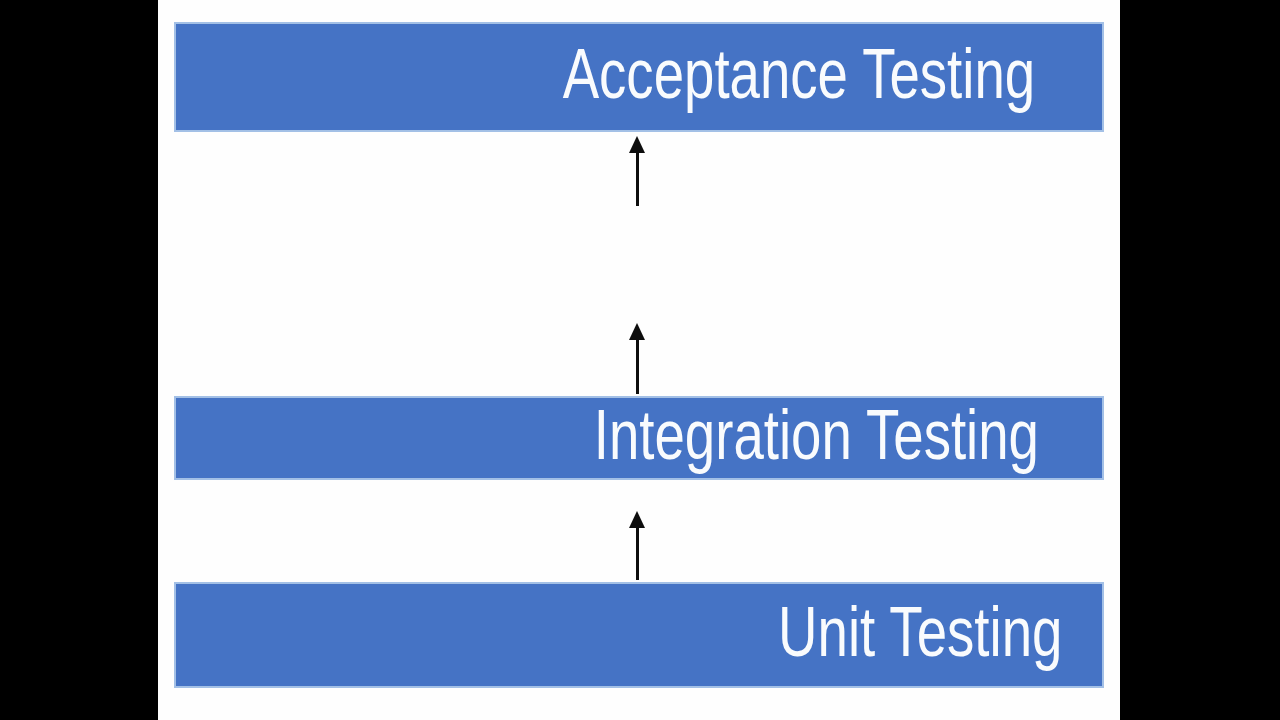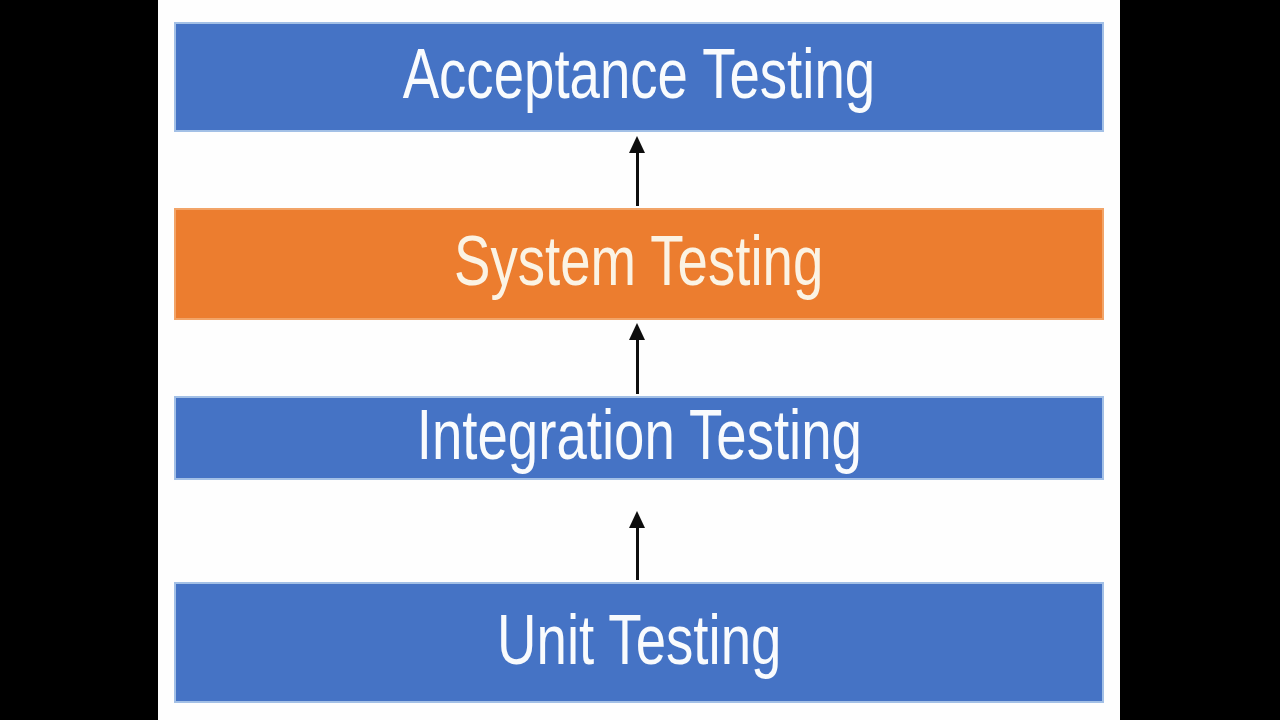--- a/index.html
+++ b/index.html
@@ -31,26 +31,26 @@
     background: #FEFEFE;
   }
   .level-bar {
     position: absolute;
     left: 16px;
     width: 930px;
     box-sizing: border-box;
     border: 2px solid transparent;
     display: flex;
     align-items: center;
-    justify-content: center;
+    justify-content: flex-end;
   }
   .bar-0 { top: 22px;  height: 110px; }
   .bar-1 { top: 208px; height: 112px; }
   .bar-2 { top: 396px; height: 84px; }
-  .bar-3 { top: 582px; height: 121px; }
+  .bar-3 { top: 582px; height: 106px; }
   .level-label {
     font-size: 70px;
     font-weight: 400;
     line-height: 1;
     white-space: nowrap;
     transform: scale(0.78, 1);
     transform-origin: center center;
     letter-spacing: 0px;
     padding-bottom: 6px;
   }
@@ -88,23 +88,20 @@
 
   <div class="level-bar bar-0" style="background: rgb(69, 115, 197); border-color: rgb(163, 192, 230); color: rgb(249, 251, 253);">
     <span class="level-label">Acceptance Testing</span>
   </div>
 
   <div class="arrow arrow-0" style="--arrow-color: #0D0D0D;">
     <div class="arrow-head"></div>
     <div class="arrow-shaft"></div>
   </div>
 
-  <div class="level-bar bar-1" style="background: rgb(236, 125, 47); border-color: rgb(242, 164, 104); color: rgb(251, 243, 228);">
-    <span class="level-label">System Testing</span>
-  </div>
 
   <div class="arrow arrow-1" style="--arrow-color: #0D0D0D;">
     <div class="arrow-head"></div>
     <div class="arrow-shaft"></div>
   </div>
 
   <div class="level-bar bar-2" style="background: rgb(69, 115, 197); border-color: rgb(163, 192, 230); color: rgb(249, 251, 253);">
     <span class="level-label">Integration Testing</span>
   </div>
 

